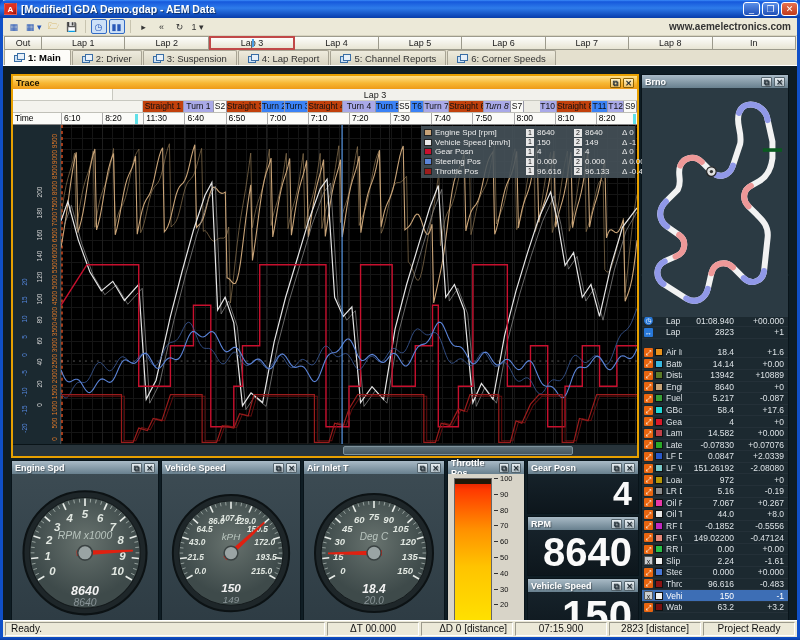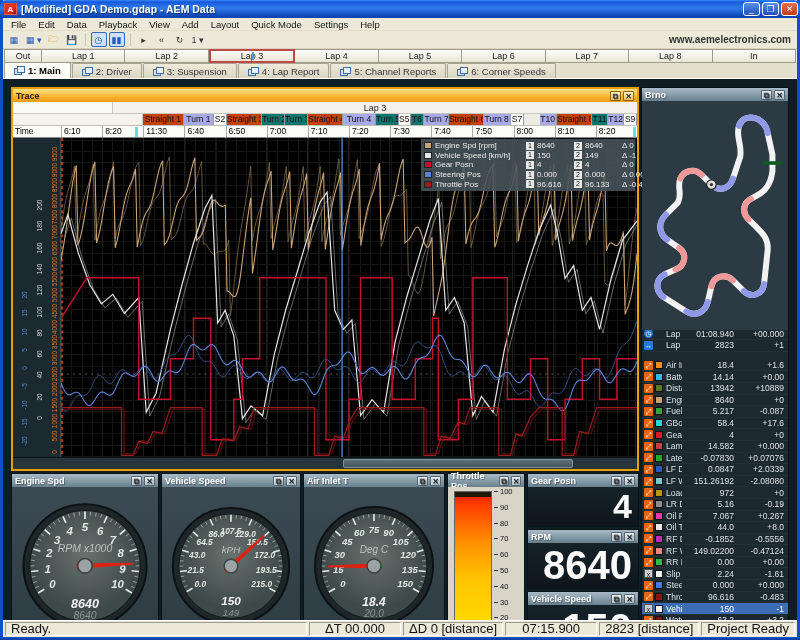--- a/index.html
+++ b/index.html
@@ -60,21 +60,21 @@
   .trace-head { height:13px; flex:0 0 13px; display:flex; align-items:center; padding:0 3px;
     background:linear-gradient(180deg,#FFE18A 0%,#F7B733 55%,#EE9A17 100%); color:#1A1200; font-size:9px; font-weight:bold; }
   .trace-head .pbtn{ background:linear-gradient(180deg,#FFF3C8,#F0C060); border-color:#8A6000; }
   .lap-row { height:12px; flex:0 0 12px; display:flex; background:#F2F1EC; border-bottom:1px solid #C8C8C0; font-size:9px; }
   .lap-row .blank { flex:0 0 100px; border-right:1px solid #C8C8C0; background:#FAFAF6; }
   .lap-row .lapname { flex:1; text-align:center; color:#222; line-height:12px; }
   .seg-row { height:12px; flex:0 0 12px; display:flex; background:#ECEBE4; border-bottom:1px solid #C0C0B8; overflow:hidden; }
   .seg-row .blank { flex:0 0 130px; background:#F4F3EE; border-right:1px solid #C8C8C0; }
   .seg { font-size:8.5px; line-height:11px; text-align:center; color:#111; border-right:1px solid #9898A8; white-space:nowrap; overflow:hidden; }
   .seg-straight { background:#c2410c; } .seg-turnb { background:#A9A9E8; }
-  .seg-turnr { background:#0f766e; } .seg-s { background:#FBFBF8; }
+  .seg-turnr { background:#3b82f6; } .seg-s { background:#FBFBF8; }
   .time-row { height:12px; flex:0 0 12px; display:flex; background:#FBFBF8; border-bottom:1px solid #888; font-size:8.5px; position:relative; }
   .time-row .tlabel { flex:0 0 48px; padding-left:2px; color:#000; line-height:11px; }
   .ttick { flex:1; border-left:1px solid #AAA; color:#000; padding-left:2px; line-height:11px; white-space:nowrap; }
   .cyanmark { position:absolute; top:1px; width:3px; height:10px; background:#5FE0E8; }
 
   .chart { flex:1; display:flex; min-height:0; position:relative; }
   .yaxis { flex:0 0 48px; background:#1B2930; position:relative; border-right:1px solid #3A4A52; }
   .ylab { position:absolute; transform:translate(-50%,-50%) rotate(-90deg); font-size:6.5px; white-space:nowrap; }
   .plot { flex:1; position:relative; background-color:#000;
     background-image:
@@ -124,51 +124,39 @@
   .digital { background:linear-gradient(180deg,#16222A,#0D161C); color:#FAFAFA; display:flex; align-items:center; justify-content:flex-end; padding:0 6px; font-weight:bold; overflow:hidden; }
   .throttle-body { flex:1; background:#D8D4C8; display:flex; padding:4px 2px 4px 6px; }
   .tbar { position:relative; width:38px; border:1px solid #666; background:#201808; }
   .tfill { position:absolute; bottom:0; left:0; right:0;
     background:linear-gradient(0deg,#FFE800 0%,#FFC400 45%,#FF9000 70%,#FF3A00 96%,#E82800 100%); }
   .tscale { position:relative; flex:1; font-size:7.5px; color:#111; }
   .tscale span { position:absolute; left:8px; }
   .tscale i { position:absolute; left:2px; width:4px; height:1px; background:#333; }
 
   
-  .statusbar { height:17px; flex:0 0 17px; background:#ECE9D8; display:flex; align-items:center; font-size:13px; color:#111; border-top:1px solid #fff; }
+  .statusbar { height:17px; flex:0 0 17px; background:#ECE9D8; display:flex; align-items:center; font-size:10px; color:#111; border-top:1px solid #fff; }
   .scell { border:1px solid; border-color:#9C9A8C #FFF #FFF #9C9A8C; height:14px; line-height:12px; padding:0 5px; margin-right:2px; white-space:nowrap; }
   .scell.grow { flex:1; margin-left:2px; }
   .bottomedge { height:3px; flex:0 0 3px; background:linear-gradient(180deg,#1050C8,#0A3EA6); margin:0 -3px; }
 </style>
 </head>
 <body>
 
 <div class="window">
   <div class="titlebar">
     <div class="app-icon">A</div>
     <div class="title-text">[Modified] GDA Demo.gdap - AEM Data</div>
     <div class="winbtns">
       <div class="winbtn">_</div>
       <div class="winbtn">❐</div>
       <div class="winbtn close">✕</div>
     </div>
   </div>
 
-  <div class="menubar" id="menubar">
-      <span class="menu-item">File</span>
-      <span class="menu-item">Edit</span>
-      <span class="menu-item">Data</span>
-      <span class="menu-item">Playback</span>
-      <span class="menu-item">View</span>
-      <span class="menu-item">Add</span>
-      <span class="menu-item">Layout</span>
-      <span class="menu-item">Quick Mode</span>
-      <span class="menu-item">Settings</span>
-      <span class="menu-item">Help</span>
-    </div>
 
   <div class="toolbar" id="toolbar">
     <span class="tbtn" style="color: rgb(40, 88, 184);">▦</span>
       <span class="tbtn" style="color: rgb(40, 88, 184);">▦ ▾</span>
       <span class="tbtn" style="color: rgb(200, 144, 24);">🗁</span>
       <span class="tbtn" style="color: rgb(40, 88, 184);">💾</span>
       <span class="tsep"></span>
       <span class="tbtn pressed" style="color: rgb(40, 88, 184);">◷</span>
       <span class="tbtn pressed" style="color: rgb(40, 88, 184);">▮▮</span>
       <span class="tsep"></span>
@@ -258,21 +246,21 @@
             <div class="seg seg-straight" style="flex: 2.9 1 0px;">Straight 3</div>
             <div class="seg seg-turnr" style="flex: 1.9 1 0px;">Turn 2</div>
             <div class="seg seg-turnr" style="flex: 1.9 1 0px;">Turn 3</div>
             <div class="seg seg-straight" style="flex: 2.9 1 0px;">Straight 4</div>
             <div class="seg seg-turnb" style="flex: 2.7 1 0px;">Turn 4</div>
             <div class="seg seg-turnr" style="flex: 1.9 1 0px;">Turn 5</div>
             <div class="seg seg-s" style="flex: 0.9 1 0px;">S5</div>
             <div class="seg seg-turnr" style="flex: 1.1 1 0px;">T6</div>
             <div class="seg seg-turnb" style="flex: 2 1 0px;">Turn 7</div>
             <div class="seg seg-straight" style="flex: 2.9 1 0px;">Straight 6</div>
-            <div class="seg seg-turnb" style="flex: 2.2 1 0px;">Turn 8</div>
+            <div class="seg seg-turnb" style="flex: 2.2 1 0px; font-style: italic;">Turn 8</div>
             <div class="seg seg-s" style="flex: 1.1 1 0px;">S7</div>
             <div class="seg seg-turnr" style="flex: 1.2 1 0px; margin-top: 23px;">T9</div>
             <div class="seg seg-turnb" style="flex: 1.4 1 0px;">T10</div>
             <div class="seg seg-straight" style="flex: 2.9 1 0px;">Straight 8</div>
             <div class="seg seg-turnr" style="flex: 1.3 1 0px;">T11</div>
             <div class="seg seg-turnb" style="flex: 1.3 1 0px;">T12</div>
             <div class="seg seg-s" style="flex: 1 1 0px;">S9</div>
           </div>
         <div class="time-row" id="timerow">
           <div class="tlabel">Time</div>
@@ -934,19 +922,19 @@
               <span class="cvv2">+3.2</span>
             </div>
           </div>
       </div>
     </div>
   </div>
 
   <div class="statusbar" id="statusbar">
     <span class="scell grow">Ready.</span>
   <span class="scell" style="min-width: 92px; text-align: center;">ΔT 00.000</span>
-      <span class="scell" style="min-width: 92px; text-align: left;">ΔD 0 [distance]</span>
+      <span class="scell" style="min-width: 92px; text-align: right;">ΔD 0 [distance]</span>
       <span class="scell" style="min-width: 92px; text-align: center;">07:15.900</span>
       <span class="scell" style="min-width: 92px; text-align: center;">2823 [distance]</span>
       <span class="scell" style="min-width: 92px; text-align: center;">Project Ready</span>
     </div>
   <div class="bottomedge"></div>
 </div>
 
 </body></html>

